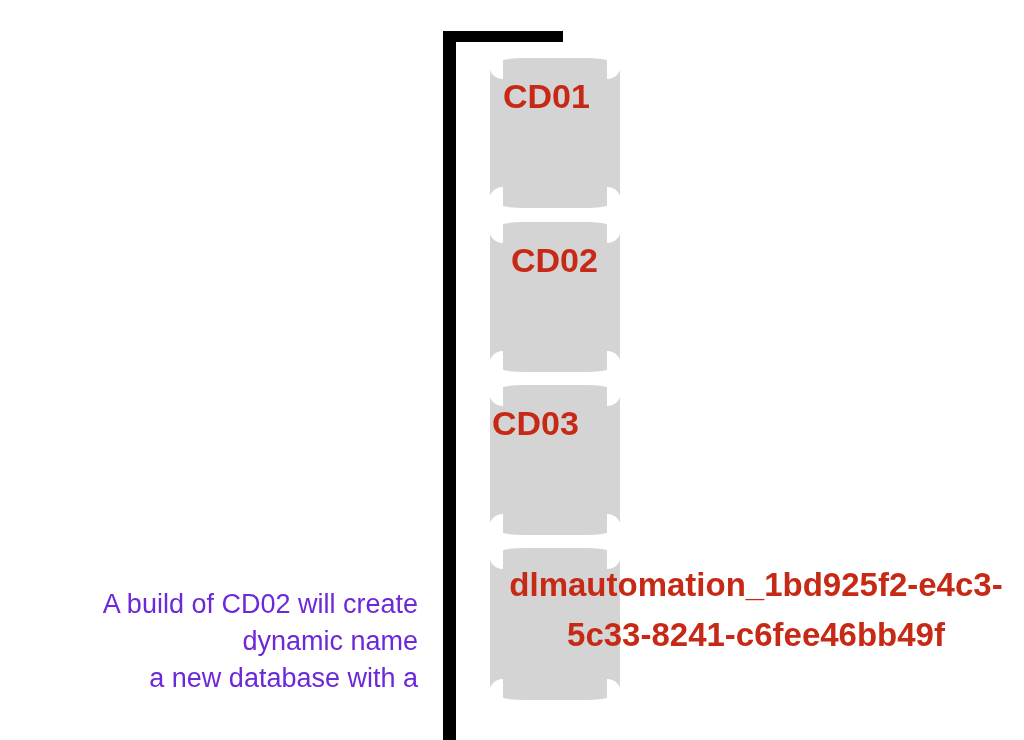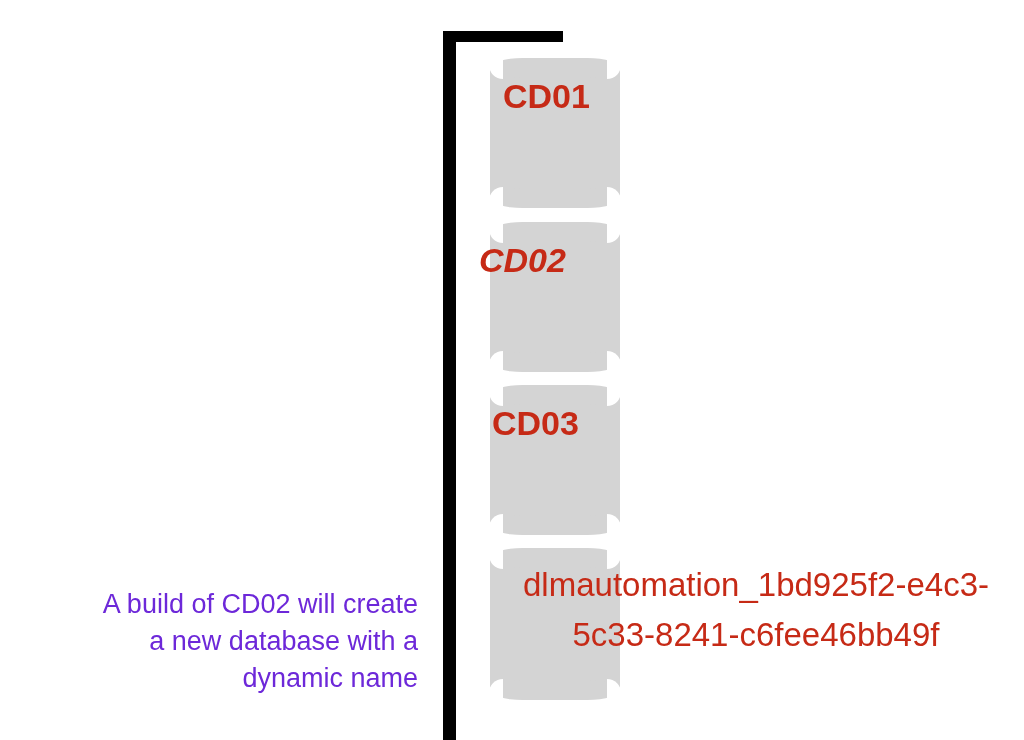--- a/index.html
+++ b/index.html
@@ -94,31 +94,31 @@
     position: absolute;
     color: #c62a16;
     font-family: "Liberation Sans", sans-serif;
     font-weight: bold;
     font-size: 34px;
     line-height: 38px;
     white-space: nowrap;
     z-index: 3;
   }
   #label-1 { left: 503px; top: 77px; }
-  #label-2 { left: 479px; top: 241px; font-style: italic; }
+  #label-2 { left: 511px; top: 241px; }
   #label-3 { left: 492px; top: 404px; }
 
   .cyl-label-long {
     position: absolute;
     left: 488px;
     top: 560px;
     width: 536px;
     color: #c62a16;
     font-family: "Liberation Sans", sans-serif;
-    font-weight: normal;
+    font-weight: bold;
     font-size: 33px;
     line-height: 50px;
     text-align: center;
     z-index: 3;
     word-break: break-word;
   }
 
   
   .caption {
     position: absolute;
@@ -181,17 +181,17 @@
     <div class="cyl-cap-bottom"></div>
     <div class="cyl-notch-l top"></div>
     <div class="cyl-notch-r top"></div>
     <div class="cyl-notch-l bottom"></div>
     <div class="cyl-notch-r bottom"></div>
   </div>
   <div class="cyl-label-long">dlmautomation_1bd925f2-e4c3-5c33-8241-c6fee46bb49f</div>
 
   <div class="caption">
     <span class="line">A build of CD02 will create</span>
+    <span class="line">dynamic name</span>
     <span class="line">a new database with a</span>
-    <span class="line">dynamic name</span>
   </div>
 
 </div>
 
 </body></html>

